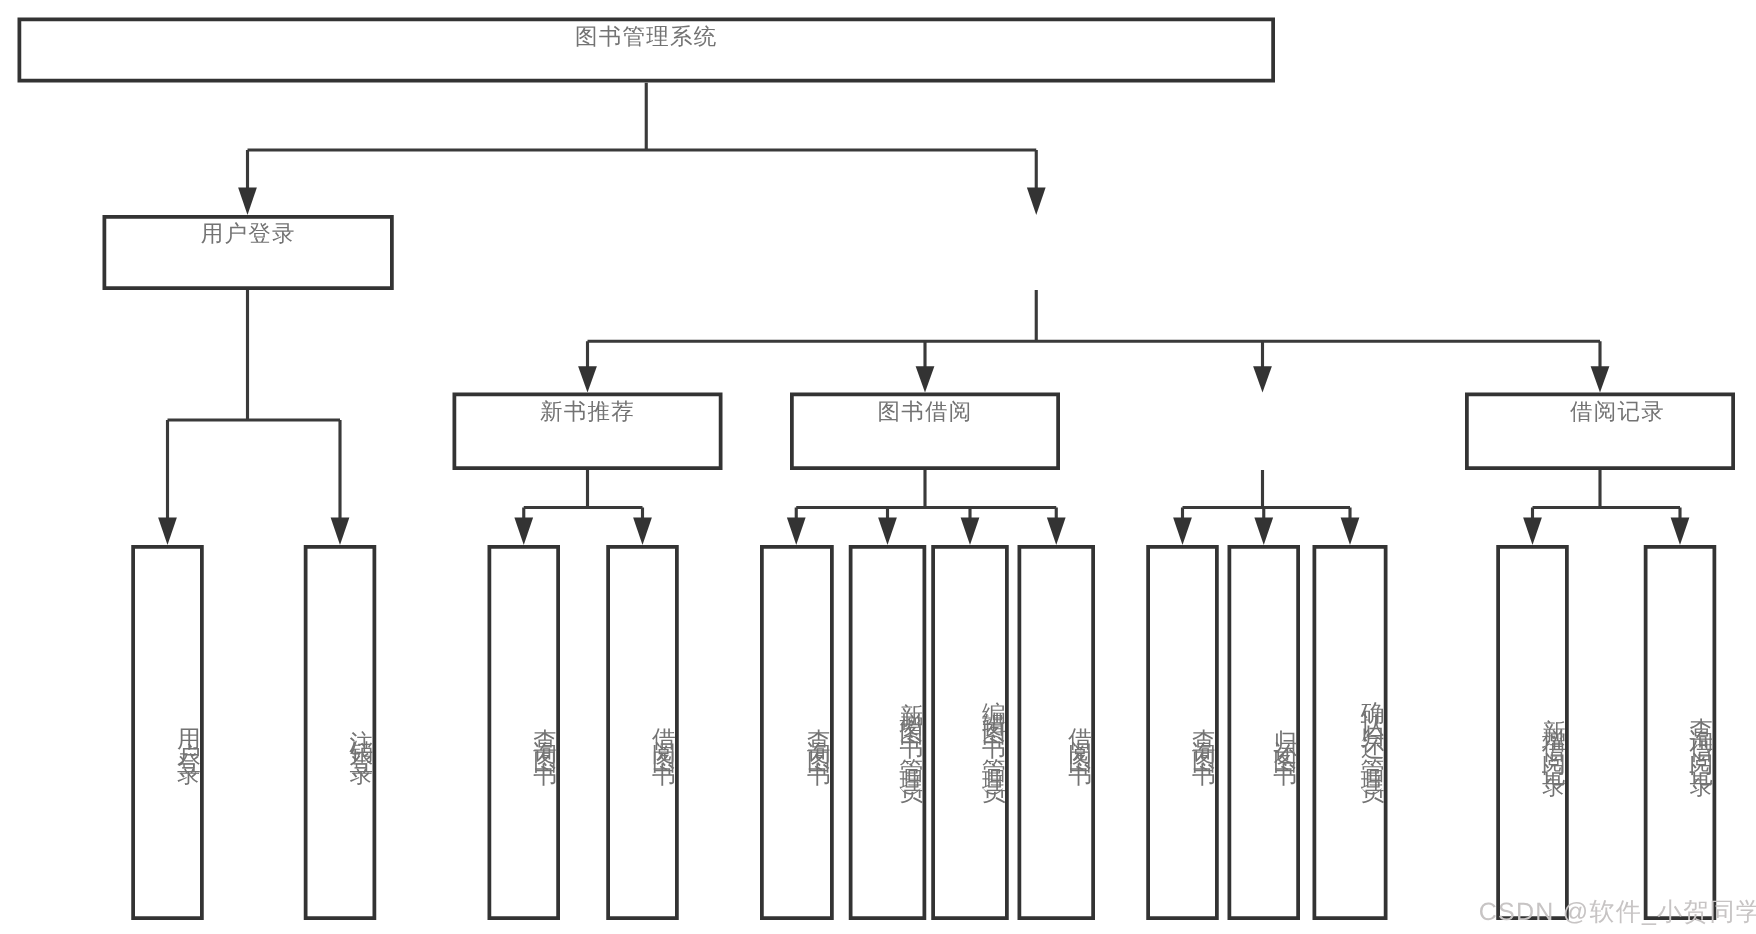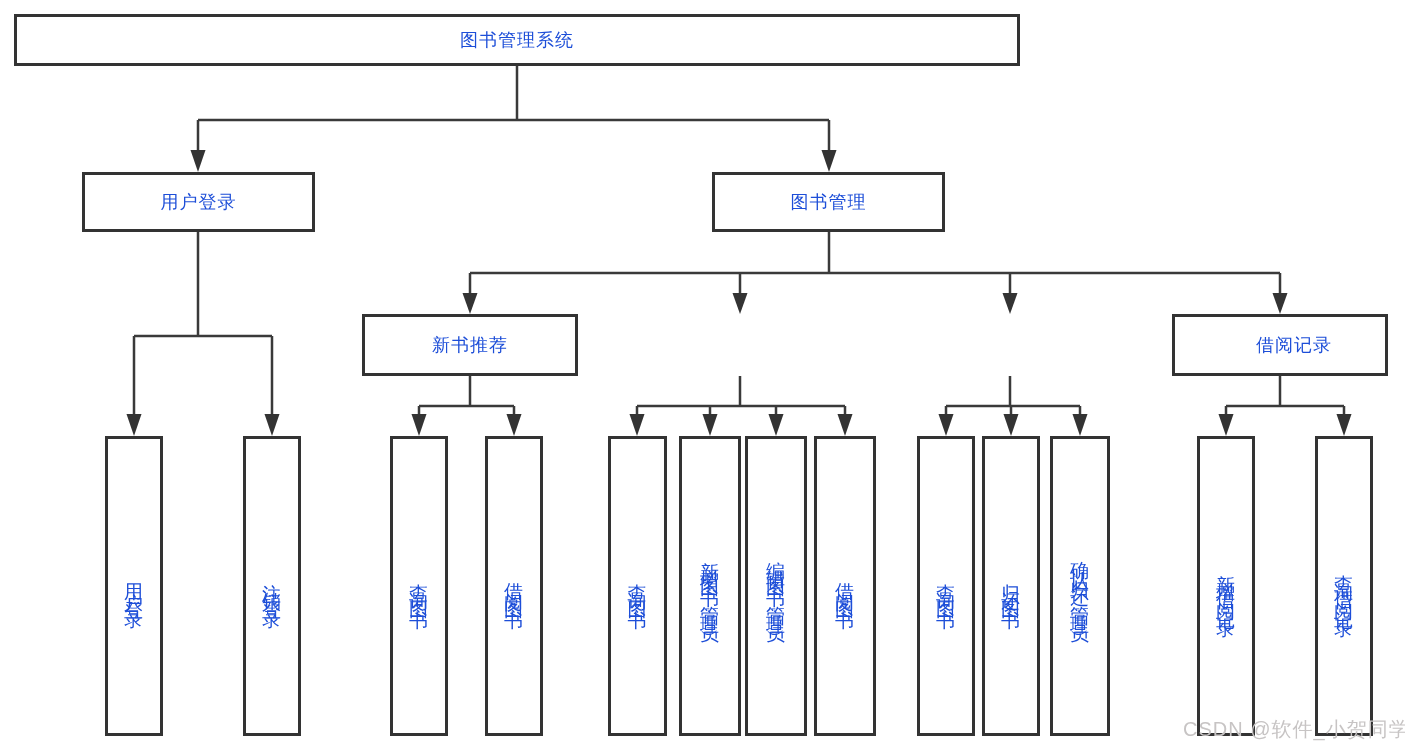--- a/index.html
+++ b/index.html
@@ -9,23 +9,22 @@
     width:1405px;height:747px;
     background:#ffffff;
     overflow:hidden;
   }
   .node{
     position:absolute;
     box-sizing:border-box;
     border:3px solid #333333;
     background:#ffffff;
     display:flex;
-    align-items:center;
     justify-content:center;
-    color:#1d4ed8;
+    color:#737373;
     font-size:18px;
     letter-spacing:1px;
   }
   .leaf{
     writing-mode:vertical-rl;
     text-orientation:mixed;
     font-size:19px;
     letter-spacing:9px;
     line-height:1;
   }
@@ -107,26 +106,26 @@
     </g>
   </svg>
 
   <div class="node" style="left:14px;top:14px;width:1006px;height:52px;">
     <span>图书管理系统</span>
   </div>
 
   <div class="node" style="left:82px;top:172px;width:233px;height:60px;">
     <span>用户登录</span>
   </div>
-  <div class="node" style="left:712px;top:172px;width:233px;height:60px;">
-    <span>图书管理</span>
-  </div>
 
   <div class="node" style="left:362px;top:314px;width:216px;height:62px;">
     <span>新书推荐</span>
+  </div>
+  <div class="node" style="left:632px;top:314px;width:216px;height:62px;">
+    <span>图书借阅</span>
   </div>
   <div class="node" style="left:1172px;top:314px;width:216px;height:62px;padding-left:28px;">
     <span>借阅记录</span>
   </div>
 
   <div class="node leaf" style="left:105px;top:436px;width:58px;height:300px;">
     <span>用户登录</span>
   </div>
   <div class="node leaf" style="left:243px;top:436px;width:58px;height:300px;">
     <span>注销登录</span>

